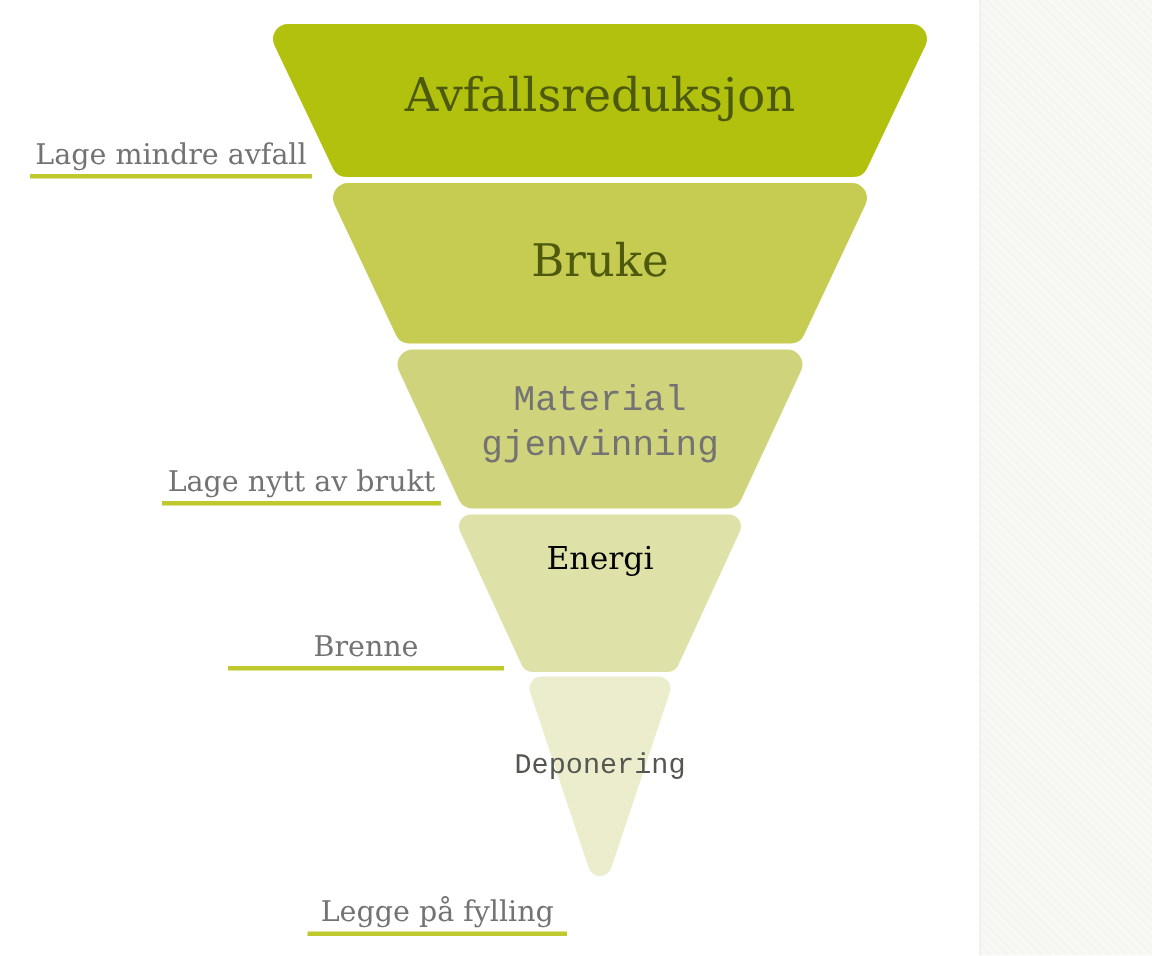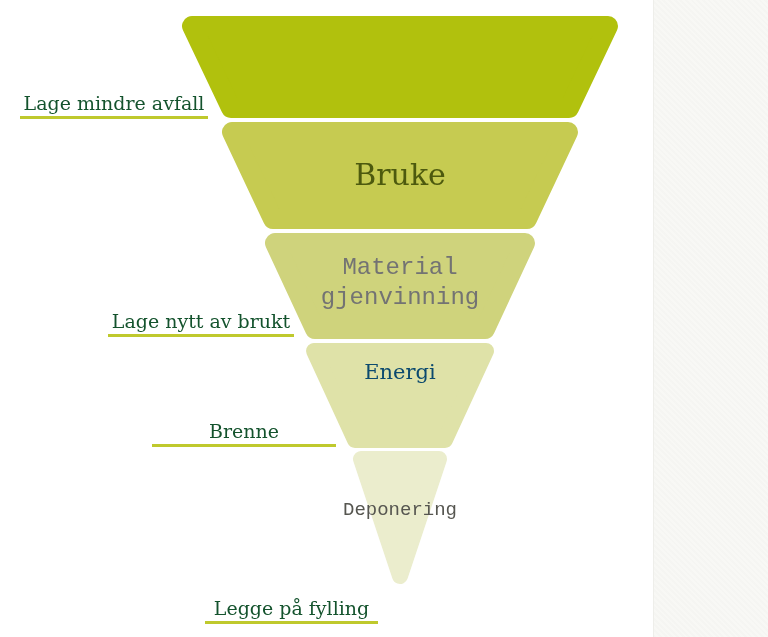--- a/index.html
+++ b/index.html
@@ -24,27 +24,27 @@
   }
   svg.funnel { position: absolute; left: 0; top: 0; }
   .seg-label {
     position: absolute;
     text-align: center;
     line-height: 1.2;
   }
   .seg1-label { left: 200px; top: 46px;  width: 400px; font-size: 31px; color: #4d5a0e; }
   .seg2-label { left: 230px; top: 157px; width: 340px; font-size: 30px; color: #4d5a0e; }
   .seg3-label { left: 275px; top: 253px; width: 250px; font-size: 24px; line-height: 30px; color: #737373; font-family: Liberation Mono, monospace; }
-  .seg4-label { left: 315px; top: 360px; width: 170px; font-size: 21px; line-height: 25px; color: #0c4a6e; }
+  .seg4-label { left: 315px; top: 360px; width: 170px; font-size: 21px; line-height: 25px; color: #000000; }
   .seg5-label { left: 330px; top: 499px; width: 140px; font-size: 19px; color: #565650; font-family: Liberation Mono, monospace; }
   .side-label {
     position: absolute;
     text-align: center;
     font-size: 19px;
-    color: #14532d;
+    color: #737373;
     border-bottom: 3px solid #bfc92d;
     line-height: 24px;
     padding-bottom: 1px;
   }
   .side1 { left: 20px;  top: 91px;  width: 188px; }
   .side2 { left: 64px;  top: 199px; width: 184px; }
   .side3 { left: 108px; top: 309px; width: 186px; }
   .side4 { left: 152px; top: 419px; width: 184px; }
   .side5 { left: 205px; top: 556px; width: 173px; margin-top: 40px; }
 </style>
@@ -65,20 +65,23 @@
     <path d="M 275 243 L 525 243 L 485 329 L 315 329 Z" stroke-width="20" stroke-linejoin="round" fill="#cfd37c"></path>
     <path d="M 275 243 L 525 243 L 485 329 L 315 329 Z" fill="none" stroke-width="20" stroke-linejoin="round" stroke="#cfd37c"></path>
 
     <path d="M 314 351 L 486 351 L 445 440 L 355 440 Z" stroke-width="16" stroke-linejoin="round" fill="#dfe2a8"></path>
     <path d="M 314 351 L 486 351 L 445 440 L 355 440 Z" fill="none" stroke-width="16" stroke-linejoin="round" stroke="#dfe2a8"></path>
 
     <path d="M 361 459 L 439 459 L 400 576 Z" stroke-width="16" stroke-linejoin="round" fill="#ebedcd"></path>
     <path d="M 361 459 L 439 459 L 400 576 Z" fill="none" stroke-width="16" stroke-linejoin="round" stroke="#ebedcd"></path>
   </svg>
 
+  <div class="seg-label seg1-label">
+    <div>Avfallsreduksjon</div>
+  </div>
 
   <div class="seg-label seg2-label">
     <div>Bruke</div>
   </div>
 
   <div class="seg-label seg3-label">
     <div>Material</div>
     <div>gjenvinning</div>
   </div>
 

